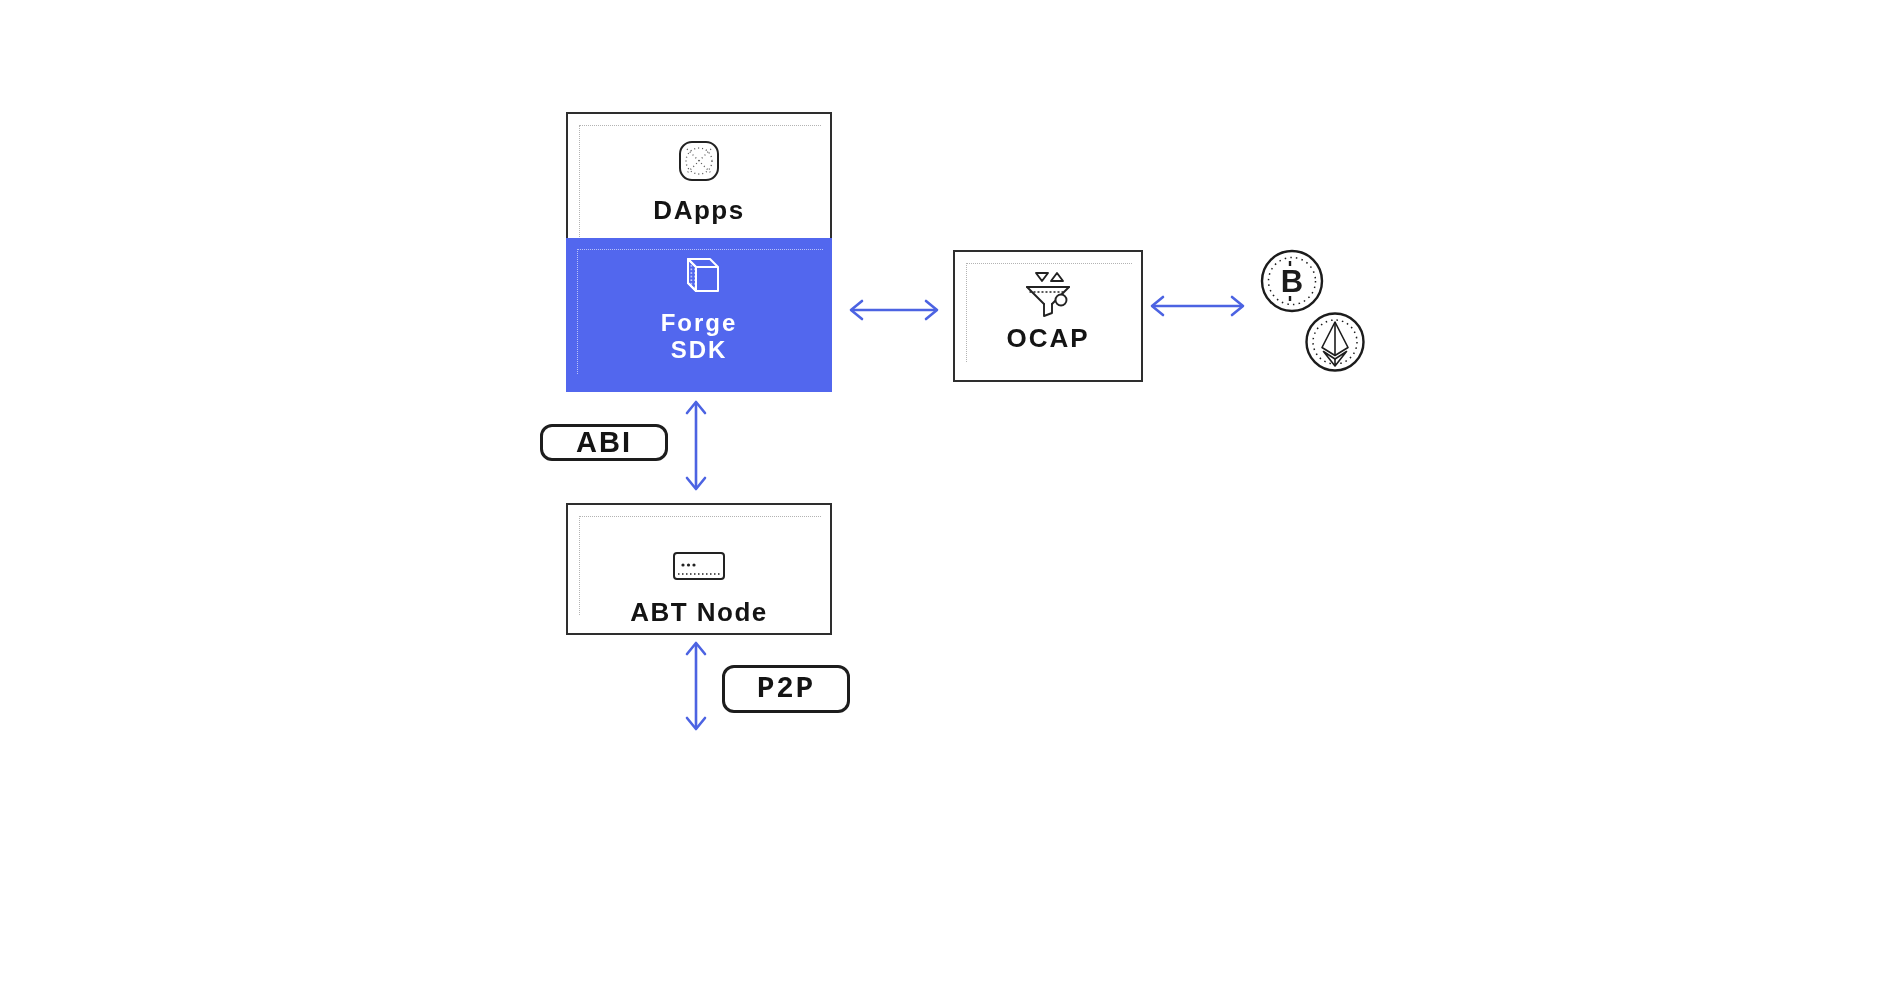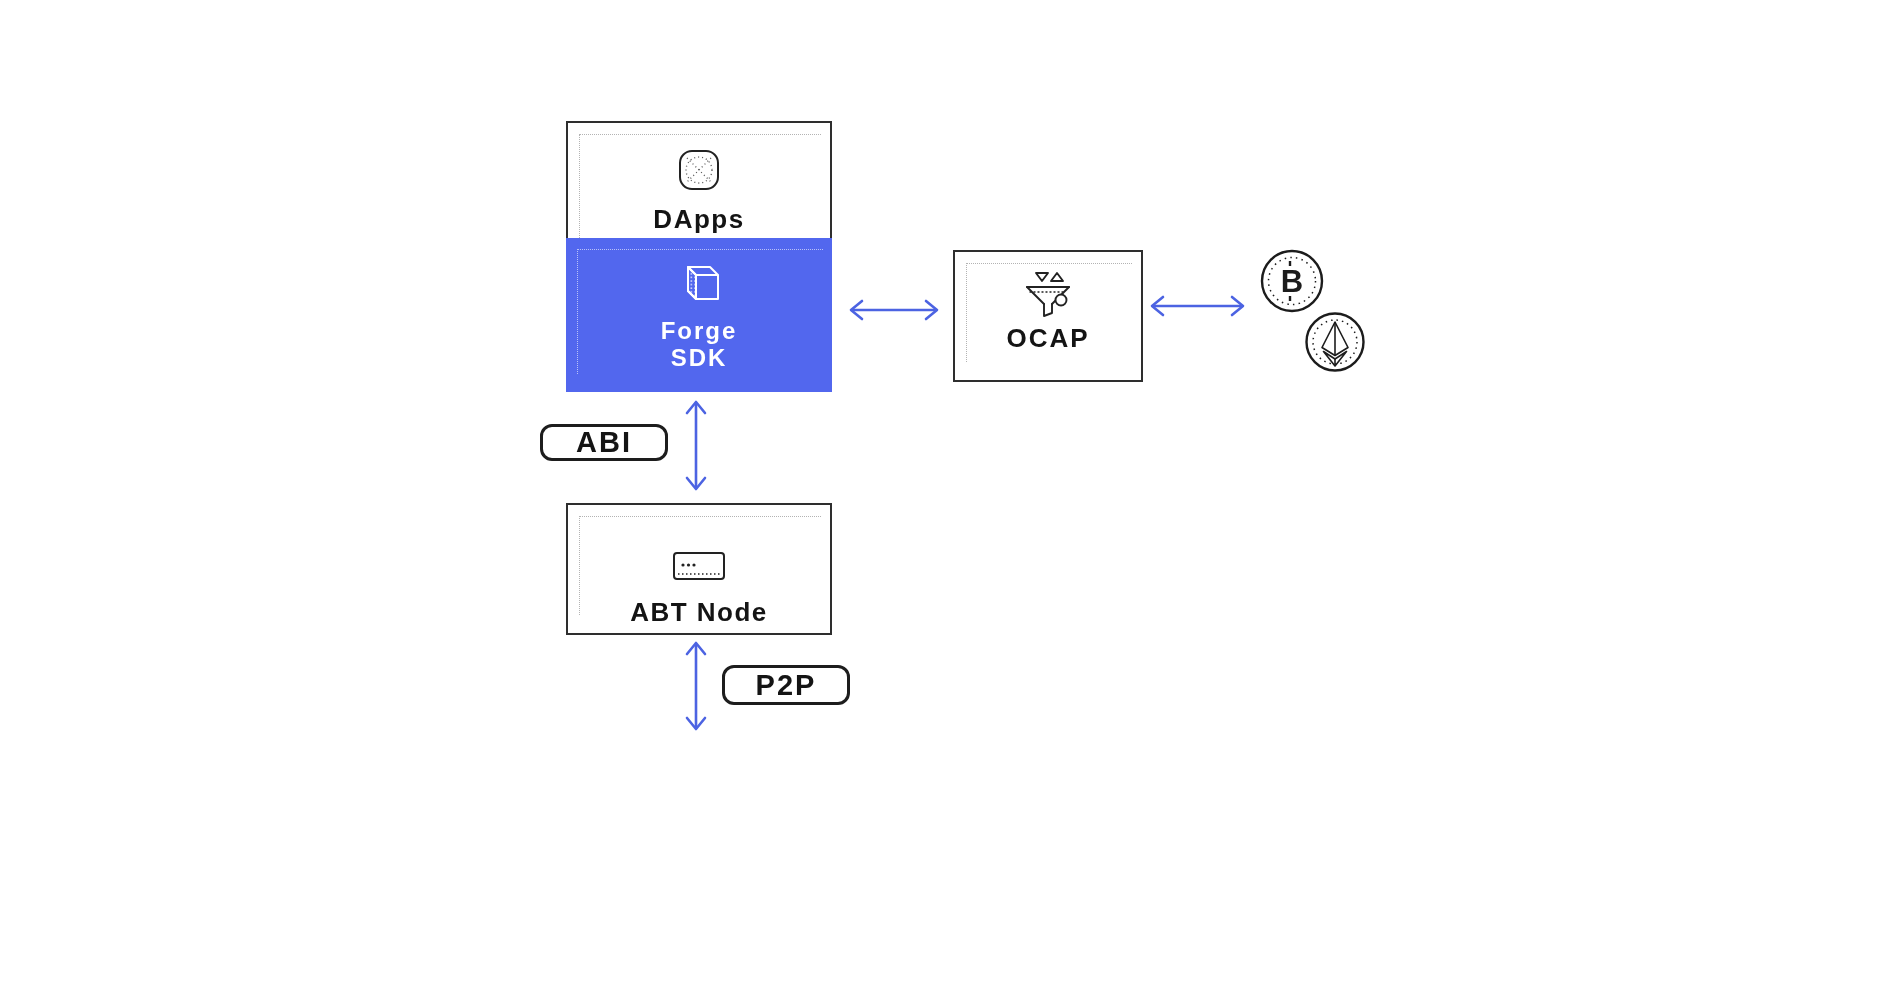--- a/index.html
+++ b/index.html
@@ -26,41 +26,41 @@
     position:absolute;left:11px;top:11px;right:9px;bottom:18px;
     border-top:1px dotted var(--dotted-gray);
     border-left:1px dotted var(--dotted-gray);
     pointer-events:none;
   }
   .label{
     font-weight:700;color:var(--text-dark);letter-spacing:1.5px;
     text-align:center;white-space:nowrap;
   }
   
-  .dapps{left:566px;top:121px;width:266px;height:147px;padding-top:26px;}
+  .dapps{left:566px;top:112px;width:266px;height:147px;padding-top:26px;}
   .dapps .label{font-size:26px;margin-top:13px;}
   
-  .forge{left:566px;top:238px;width:266px;height:154px;background:var(--accent-blue);padding-top:24px;}
+  .forge{left:566px;top:238px;width:266px;height:154px;background:var(--accent-blue);padding-top:16px;}
   .forge .dotted-l{border-color:rgba(255,255,255,0.6);}
   .forge .label{color:#fff;font-size:24px;letter-spacing:2px;line-height:27px;margin-top:11px;}
   
   .ocap{left:953px;top:250px;width:190px;height:132px;padding-top:13px;}
   .ocap .label{font-size:26px;letter-spacing:2px;margin-top:4px;}
   
   .abtnode{left:566px;top:503px;width:266px;height:132px;padding-top:45px;}
   .abtnode .label{font-size:26px;margin-top:15px;}
   
   .pill{
     position:absolute;box-sizing:border-box;background:#fff;
     border:3px solid var(--pill-dark);border-radius:12px;
     display:flex;align-items:center;justify-content:center;
     font-weight:700;font-size:29px;letter-spacing:2px;color:var(--text-dark);
   }
   .abi{left:540px;top:424px;width:128px;height:37px;}
-  .p2p{left:722px;top:665px;width:128px;height:40px;}
+  .p2p{left:722px;top:665px;width:128px;height:48px;font-family:Liberation Mono, monospace;}
   
   .cloud{position:absolute;left:576px;top:736px;width:234px;height:162px;}
   .cloud svg{position:absolute;left:0;top:0;}
   .cloud .label{position:absolute;left:0;top:93px;width:100%;font-size:24px;letter-spacing:1px;}
   
   .coin{position:absolute;}
   .btc{left:1259px;top:248px;}
   .eth{left:1304px;top:311px;}
   .coin text{font-family:"Liberation Sans", sans-serif;}
 </style>

